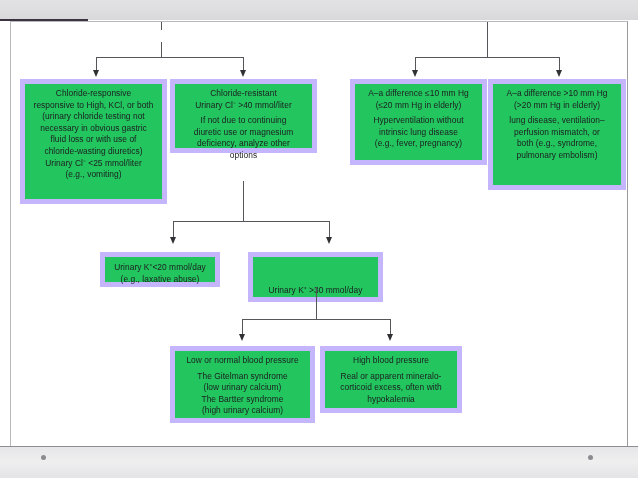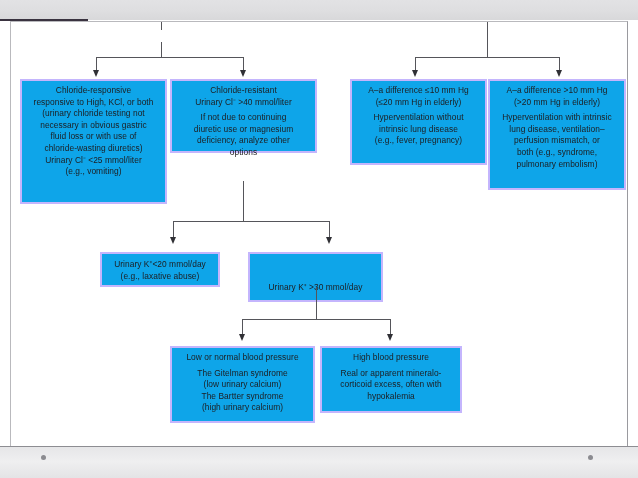--- a/index.html
+++ b/index.html
@@ -56,22 +56,22 @@
     position: absolute;
     left: 0px; top: 19px;
     width: 88px; height: 2px;
     background: #3a3340;
   }
 
   
   .node {
     position: absolute;
     box-sizing: border-box;
-    border: 2px solid #c4b5fd;
-    background: #0ea5e9;
+    border: 5px solid #c4b5fd;
+    background: #22c55e;
     color: #1d1d20;
     font-size: 8.4px;
     line-height: 11.6px;
     text-align: center;
     padding: 4px 4px;
     letter-spacing: 0.05px;
   }
   .node .ln { display: block; white-space: nowrap; }
   .node .gap { display: block; height: 4px; }
 
@@ -156,21 +156,20 @@
     <span class="gap"></span>
     <span class="ln">Hyperventilation without</span>
     <span class="ln">intrinsic lung disease</span>
     <span class="ln">(e.g., fever, pregnancy)</span>
   </div>
 
   <div class="node" style="left:488px; top:79px; width:138px; height:111px;">
     <span class="ln">A–a difference &gt;10 mm Hg</span>
     <span class="ln">(&gt;20 mm Hg in elderly)</span>
     <span class="gap"></span>
-    <span class="ln">Hyperventilation with intrinsic</span>
     <span class="ln">lung disease, ventilation–</span>
     <span class="ln">perfusion mismatch, or</span>
     <span class="ln">both (e.g., syndrome,</span>
     <span class="ln">pulmonary embolism)</span>
   </div>
 
   <div class="vline" style="left:243px; top:181px; height:40px;"></div>
   <div class="hline" style="left:173px; top:221px; width:156px;"></div>
   <div class="vline" style="left:173px; top:221px; height:18px;"></div>
   <div class="vline" style="left:329px; top:221px; height:18px;"></div>

